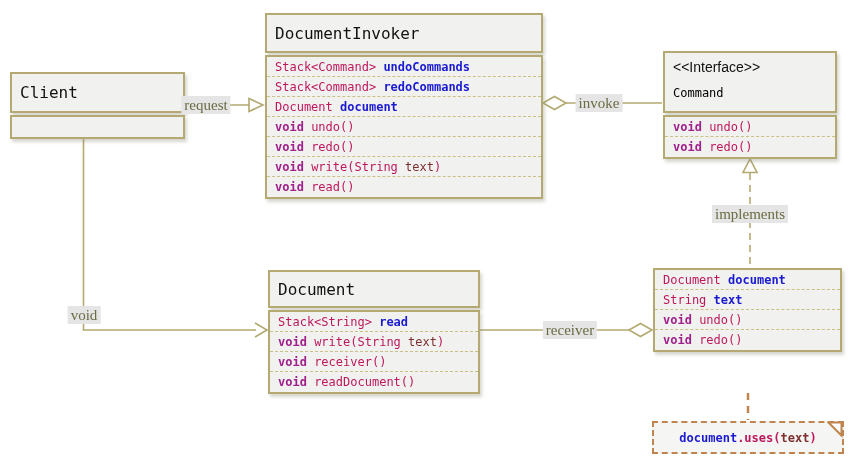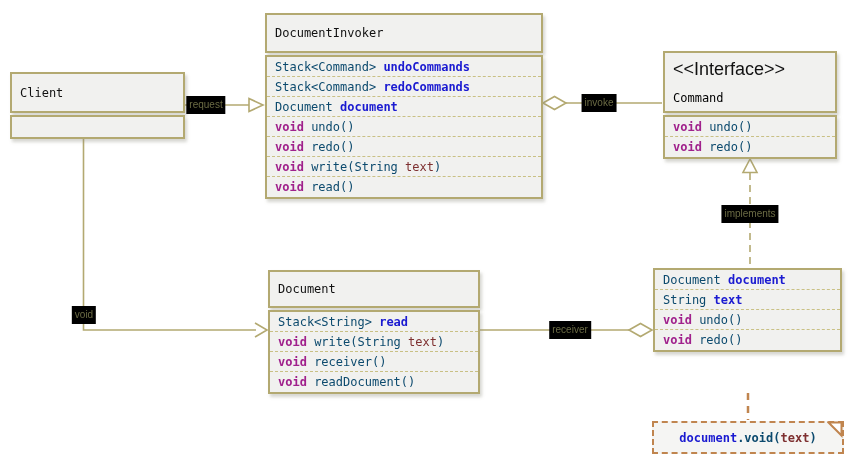--- a/index.html
+++ b/index.html
@@ -14,53 +14,53 @@
   
   .uml-class { position:absolute; }
   .compartment {
     border:2px solid var(--box-border);
     background:var(--box-fill);
     box-shadow:2px 3px 3px rgba(140,140,125,0.35);
   }
   .uml-title {
     display:flex; align-items:center;
     padding-left:8px;
-    font-size:12px; color:#111;
+    font-size:16px; color:#111;
   }
   .uml-header2 { display:block; padding:6px 0 0 8px; }
   .stereotype {
     font-family:"Liberation Sans", sans-serif;
-    font-size:18px; color:#111; display:block; margin-bottom:7px;
+    font-size:14px; color:#111; display:block; margin-bottom:7px;
   }
   .uml-body { margin-top:2px; }
   .member {
     height:20px;
     display:flex; align-items:center;
     padding-left:8px;
     font-size:12px; color:#111;
     border-bottom:1px dashed var(--sep-color);
     white-space:pre;
   }
   .member:last-child { border-bottom:none; }
-  .seg-t, .seg-x { color:#0c4a6e; }
+  .seg-t, .seg-x { color:#be185d; }
   .seg-n { color:var(--name-color); font-weight:bold; }
   .seg-k { color:var(--kw-color); font-weight:bold; }
   .seg-a { color:var(--param-color); }
   
   #wires { position:absolute; left:0; top:0; }
   .conn { stroke:var(--line-color); stroke-width:1.6; fill:none; }
   .hollow { stroke:var(--line-color); stroke-width:1.6; fill:#ffffff; }
   .dashedconn { stroke:var(--line-color); stroke-width:1.6; fill:none; stroke-dasharray:7 5; }
   .noteconn { stroke:var(--note-border); stroke-width:2.5; fill:none; stroke-dasharray:7 6; }
   .edge-label {
     position:absolute;
     transform:translateX(-50%);
-    font-family:Liberation Sans, sans-serif;
-    font-size:10px; color:var(--label-color);
-    background:#000000; padding:0 3px;
+    font-family:Liberation Serif, serif;
+    font-size:15px; color:var(--label-color);
+    background:#e5e5e5; padding:0 3px;
     line-height:18px;
     white-space:nowrap;
   }
   
   .uml-note {
     position:absolute;
     border:2.5px dashed var(--note-border);
     background:var(--note-fill);
     display:flex; align-items:center; justify-content:center;
     font-size:12px; font-weight:bold;
@@ -141,21 +141,21 @@
   <div class="uml-class" style="left:653px; top:266px; width:189px;">
     <div class="compartment uml-body">
         <div class="member"><span class="seg-t">Document </span><span class="seg-n">document</span></div>
         <div class="member"><span class="seg-t">String </span><span class="seg-n">text</span></div>
         <div class="member"><span class="seg-k">void</span><span class="seg-x"> undo()</span></div>
         <div class="member"><span class="seg-k">void</span><span class="seg-x"> redo()</span></div>
       </div>
   </div>
 
   <div class="uml-note" style="left:652px; top:421px; width:192px; height:33px;">
-    <span id="note-text"><span class="seg-n">document</span><span class="seg-x">.void(</span><span class="seg-a">text</span><span class="seg-x">)</span></span>
+    <span id="note-text"><span class="seg-n">document</span><span class="seg-x">.uses(</span><span class="seg-a">text</span><span class="seg-x">)</span></span>
     <svg class="note-fold" width="17" height="17">
       <path d="M1.5 1.5 L14.5 14.5 L14.5 1.5 Z" fill="#ffffff" stroke="var(--note-border)" stroke-width="2"></path>
     </svg>
   </div>
 
   <div class="edge-label" style="left:206px; top:96px;">request</div>
   <div class="edge-label" style="left:599px; top:94px;">invoke</div>
   <div class="edge-label" style="left:84px;  top:306px;">void</div>
   <div class="edge-label" style="left:570px; top:321px;">receiver</div>
   <div class="edge-label" style="left:750px; top:205px;">implements</div>

